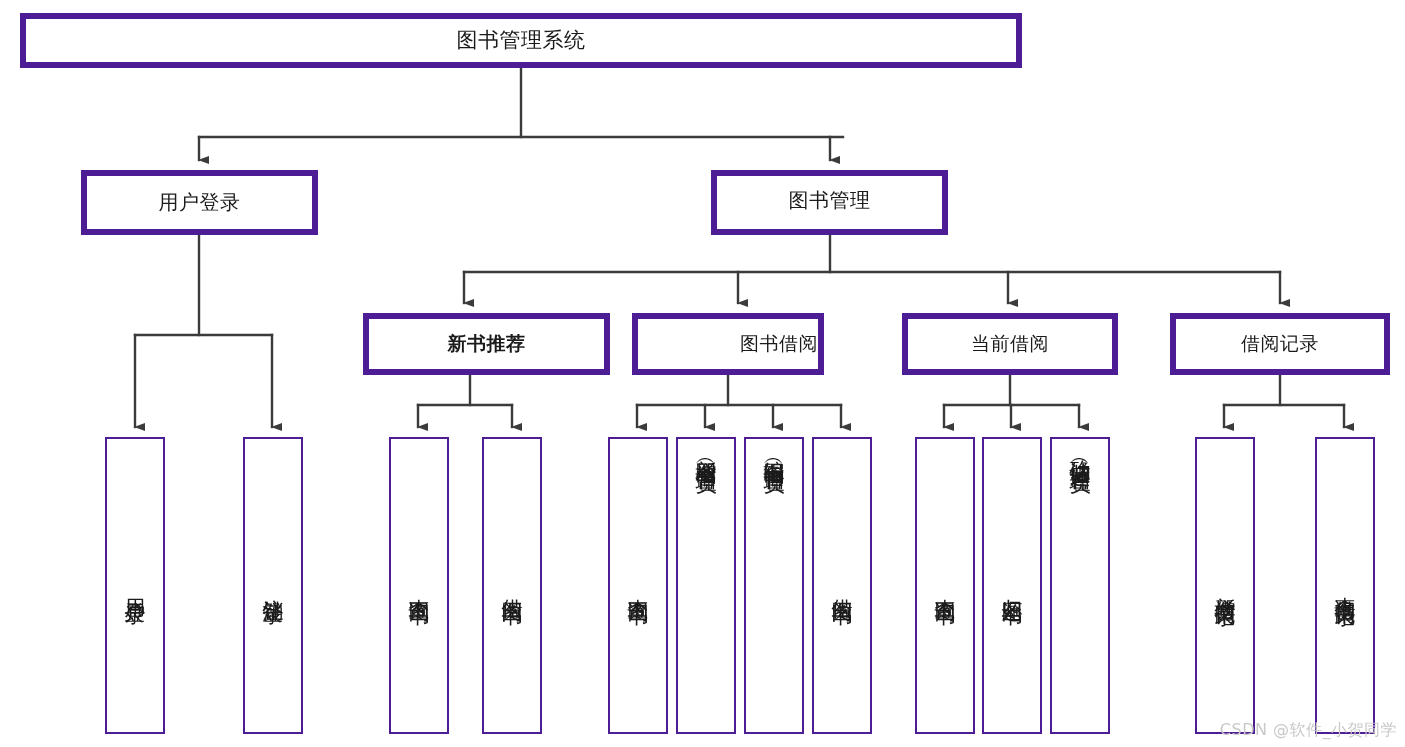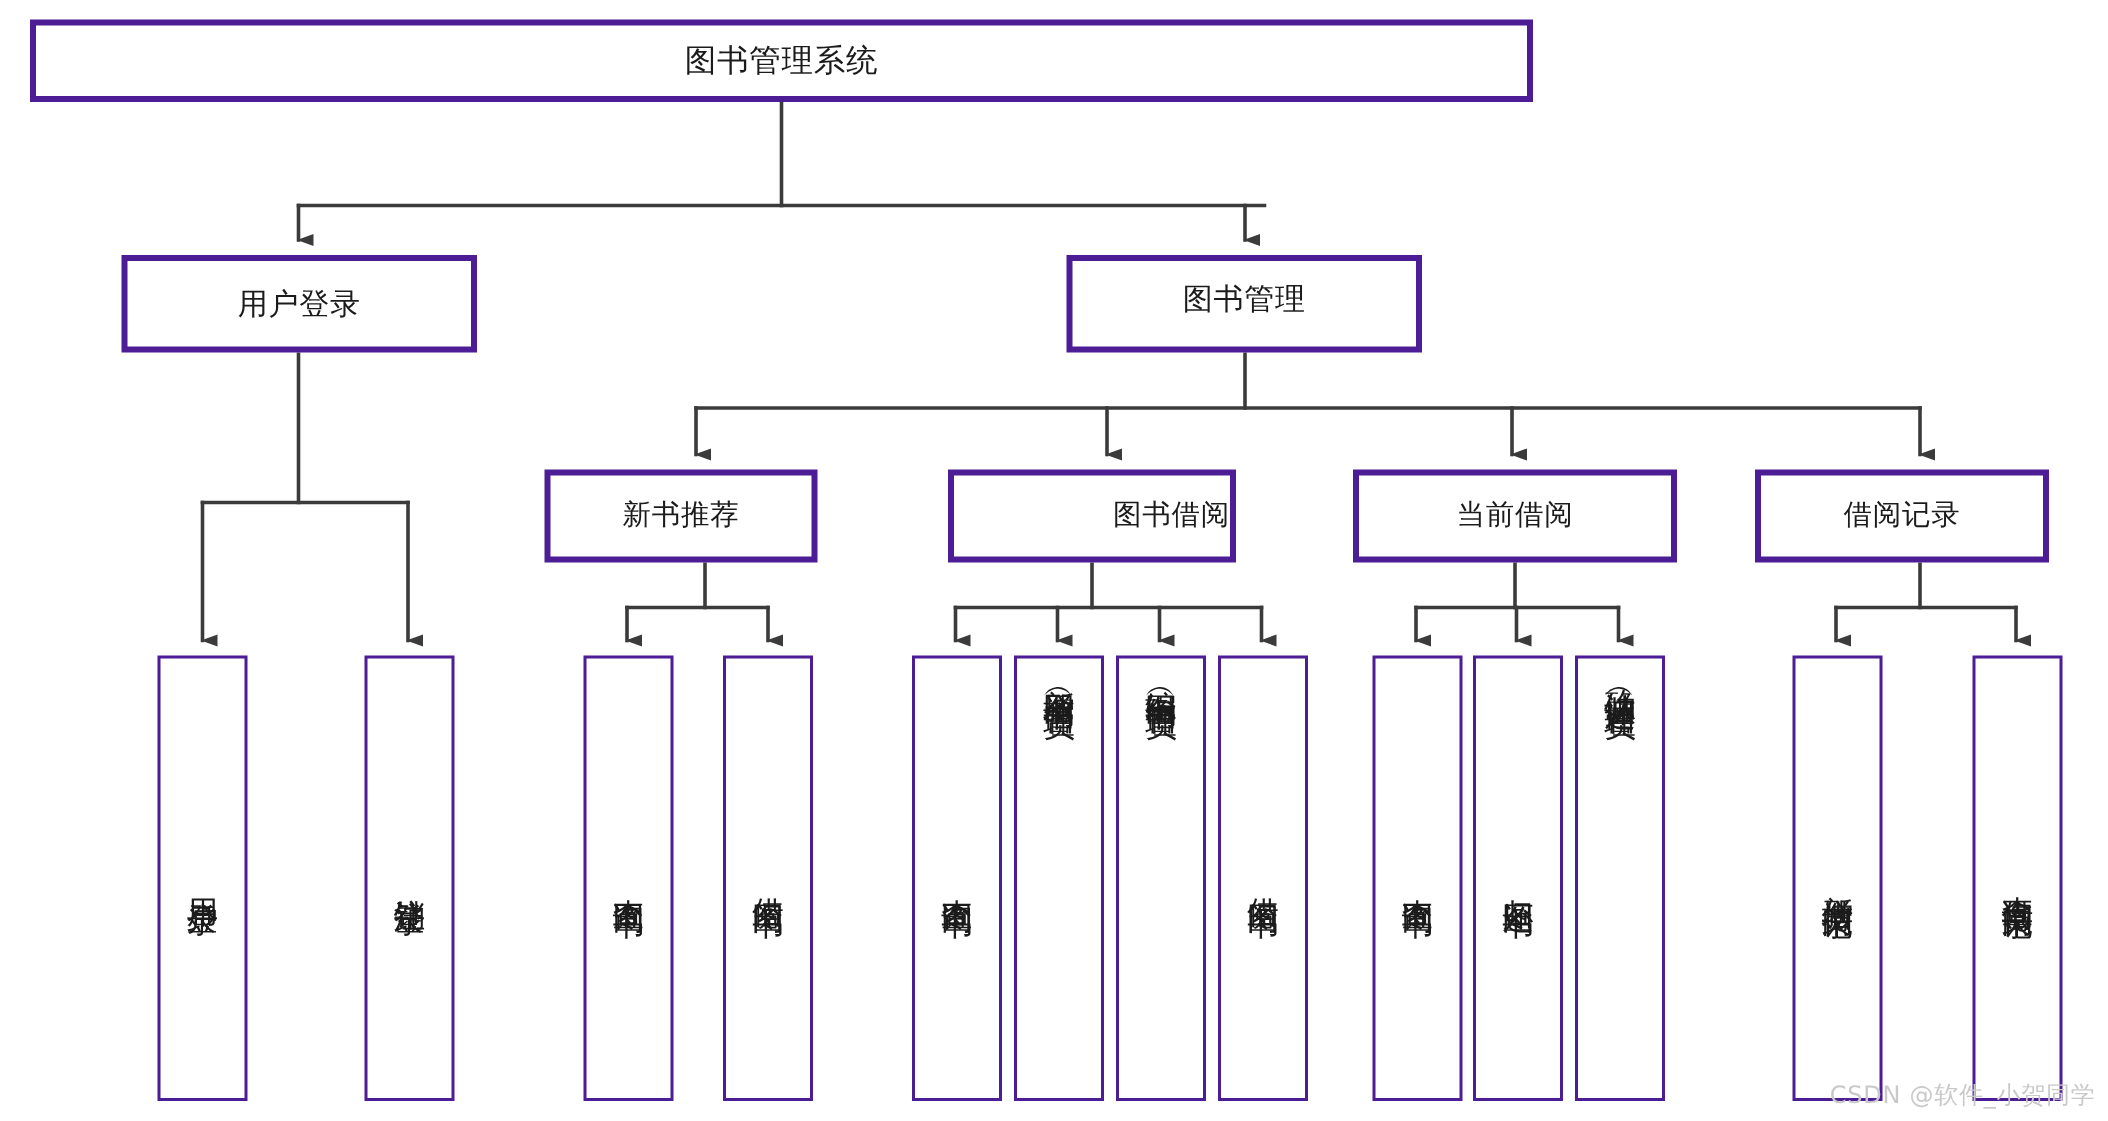--- a/index.html
+++ b/index.html
@@ -10,21 +10,21 @@
     font-family:"DejaVu Sans","Liberation Sans",sans-serif;
     overflow:hidden;
   }
   #stage{position:relative;width:1405px;height:747px;}
   #wires{position:absolute;left:0;top:0;width:1405px;height:747px;}
 
   .node{
     position:absolute;
     box-sizing:border-box;
     background:#ffffff;
-    border:4px solid #4c1d95;
+    border:6px solid #4c1d95;
     display:flex;
     align-items:center;
     justify-content:center;
     color:#1b1b1b;
     z-index:2;
   }
   .node .lbl{
     display:block;
     text-align:center;
     line-height:1.24;
@@ -123,30 +123,30 @@
     <span class="lbl">图书管理系统</span>
   </div>
 
   <div class="node n-l2" style="left:81px;top:170px;width:237px;height:65px;">
     <span class="lbl">用户登录</span>
   </div>
   <div class="node n-l2" style="left:711px;top:170px;width:237px;height:65px;font-family:Liberation Mono, monospace;">
     <span class="lbl">图书管理</span>
   </div>
 
-  <div class="node n-l3" style="left:363px;top:313px;width:182px;height:62px;">
+  <div class="node n-l3" style="left:363px;top:313px;width:247px;height:62px;font-weight:bold;">
     <span class="lbl">新书推荐</span>
   </div>
   <div class="node n-l3" style="left:632px;top:313px;width:192px;height:62px;justify-content:flex-end;">
     <span class="lbl">图书借阅</span>
   </div>
   <div class="node n-l3" style="left:902px;top:313px;width:216px;height:62px;">
     <span class="lbl">当前借阅</span>
   </div>
-  <div class="node n-l3" style="left:1170px;top:313px;width:196px;height:62px;">
+  <div class="node n-l3" style="left:1170px;top:313px;width:220px;height:62px;">
     <span class="lbl">借阅记录</span>
   </div>
 
   <div class="node n-leaf" style="left:105px;top:437px;width:60px;height:297px;">
     <span class="lbl">用户登录</span>
   </div>
   <div class="node n-leaf" style="left:243px;top:437px;width:60px;height:297px;">
     <span class="lbl">注销登录</span>
   </div>
 

